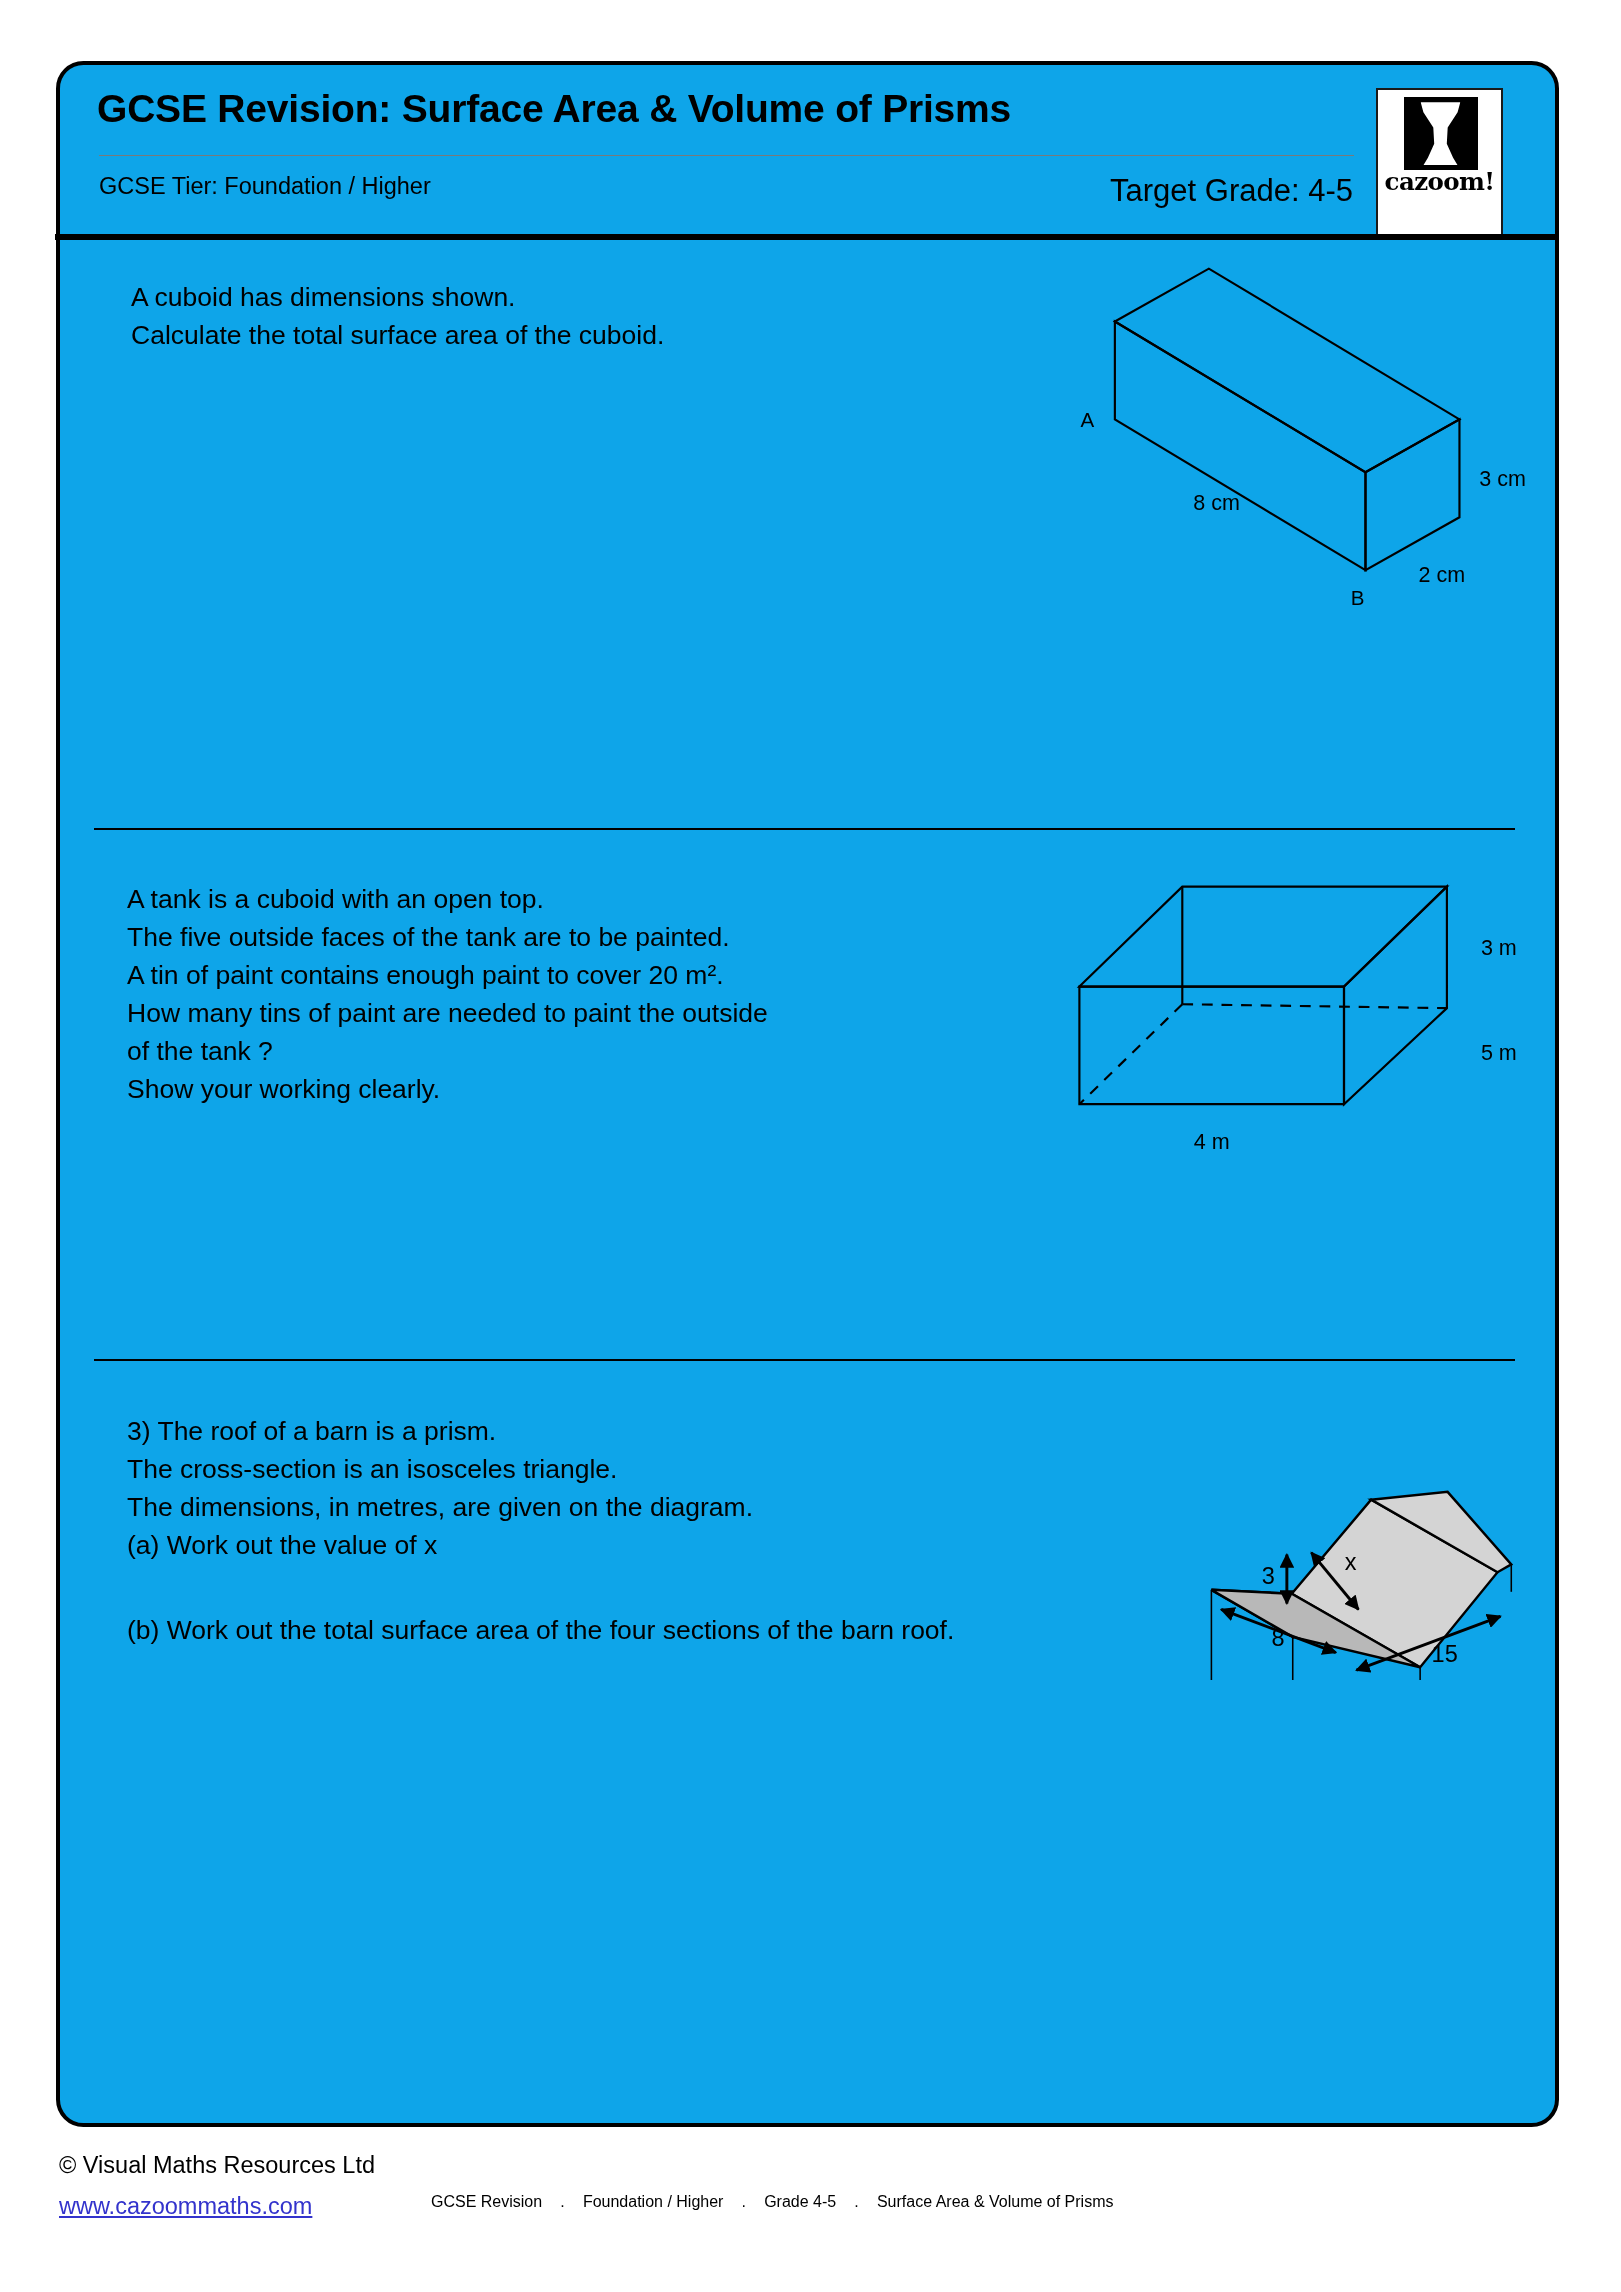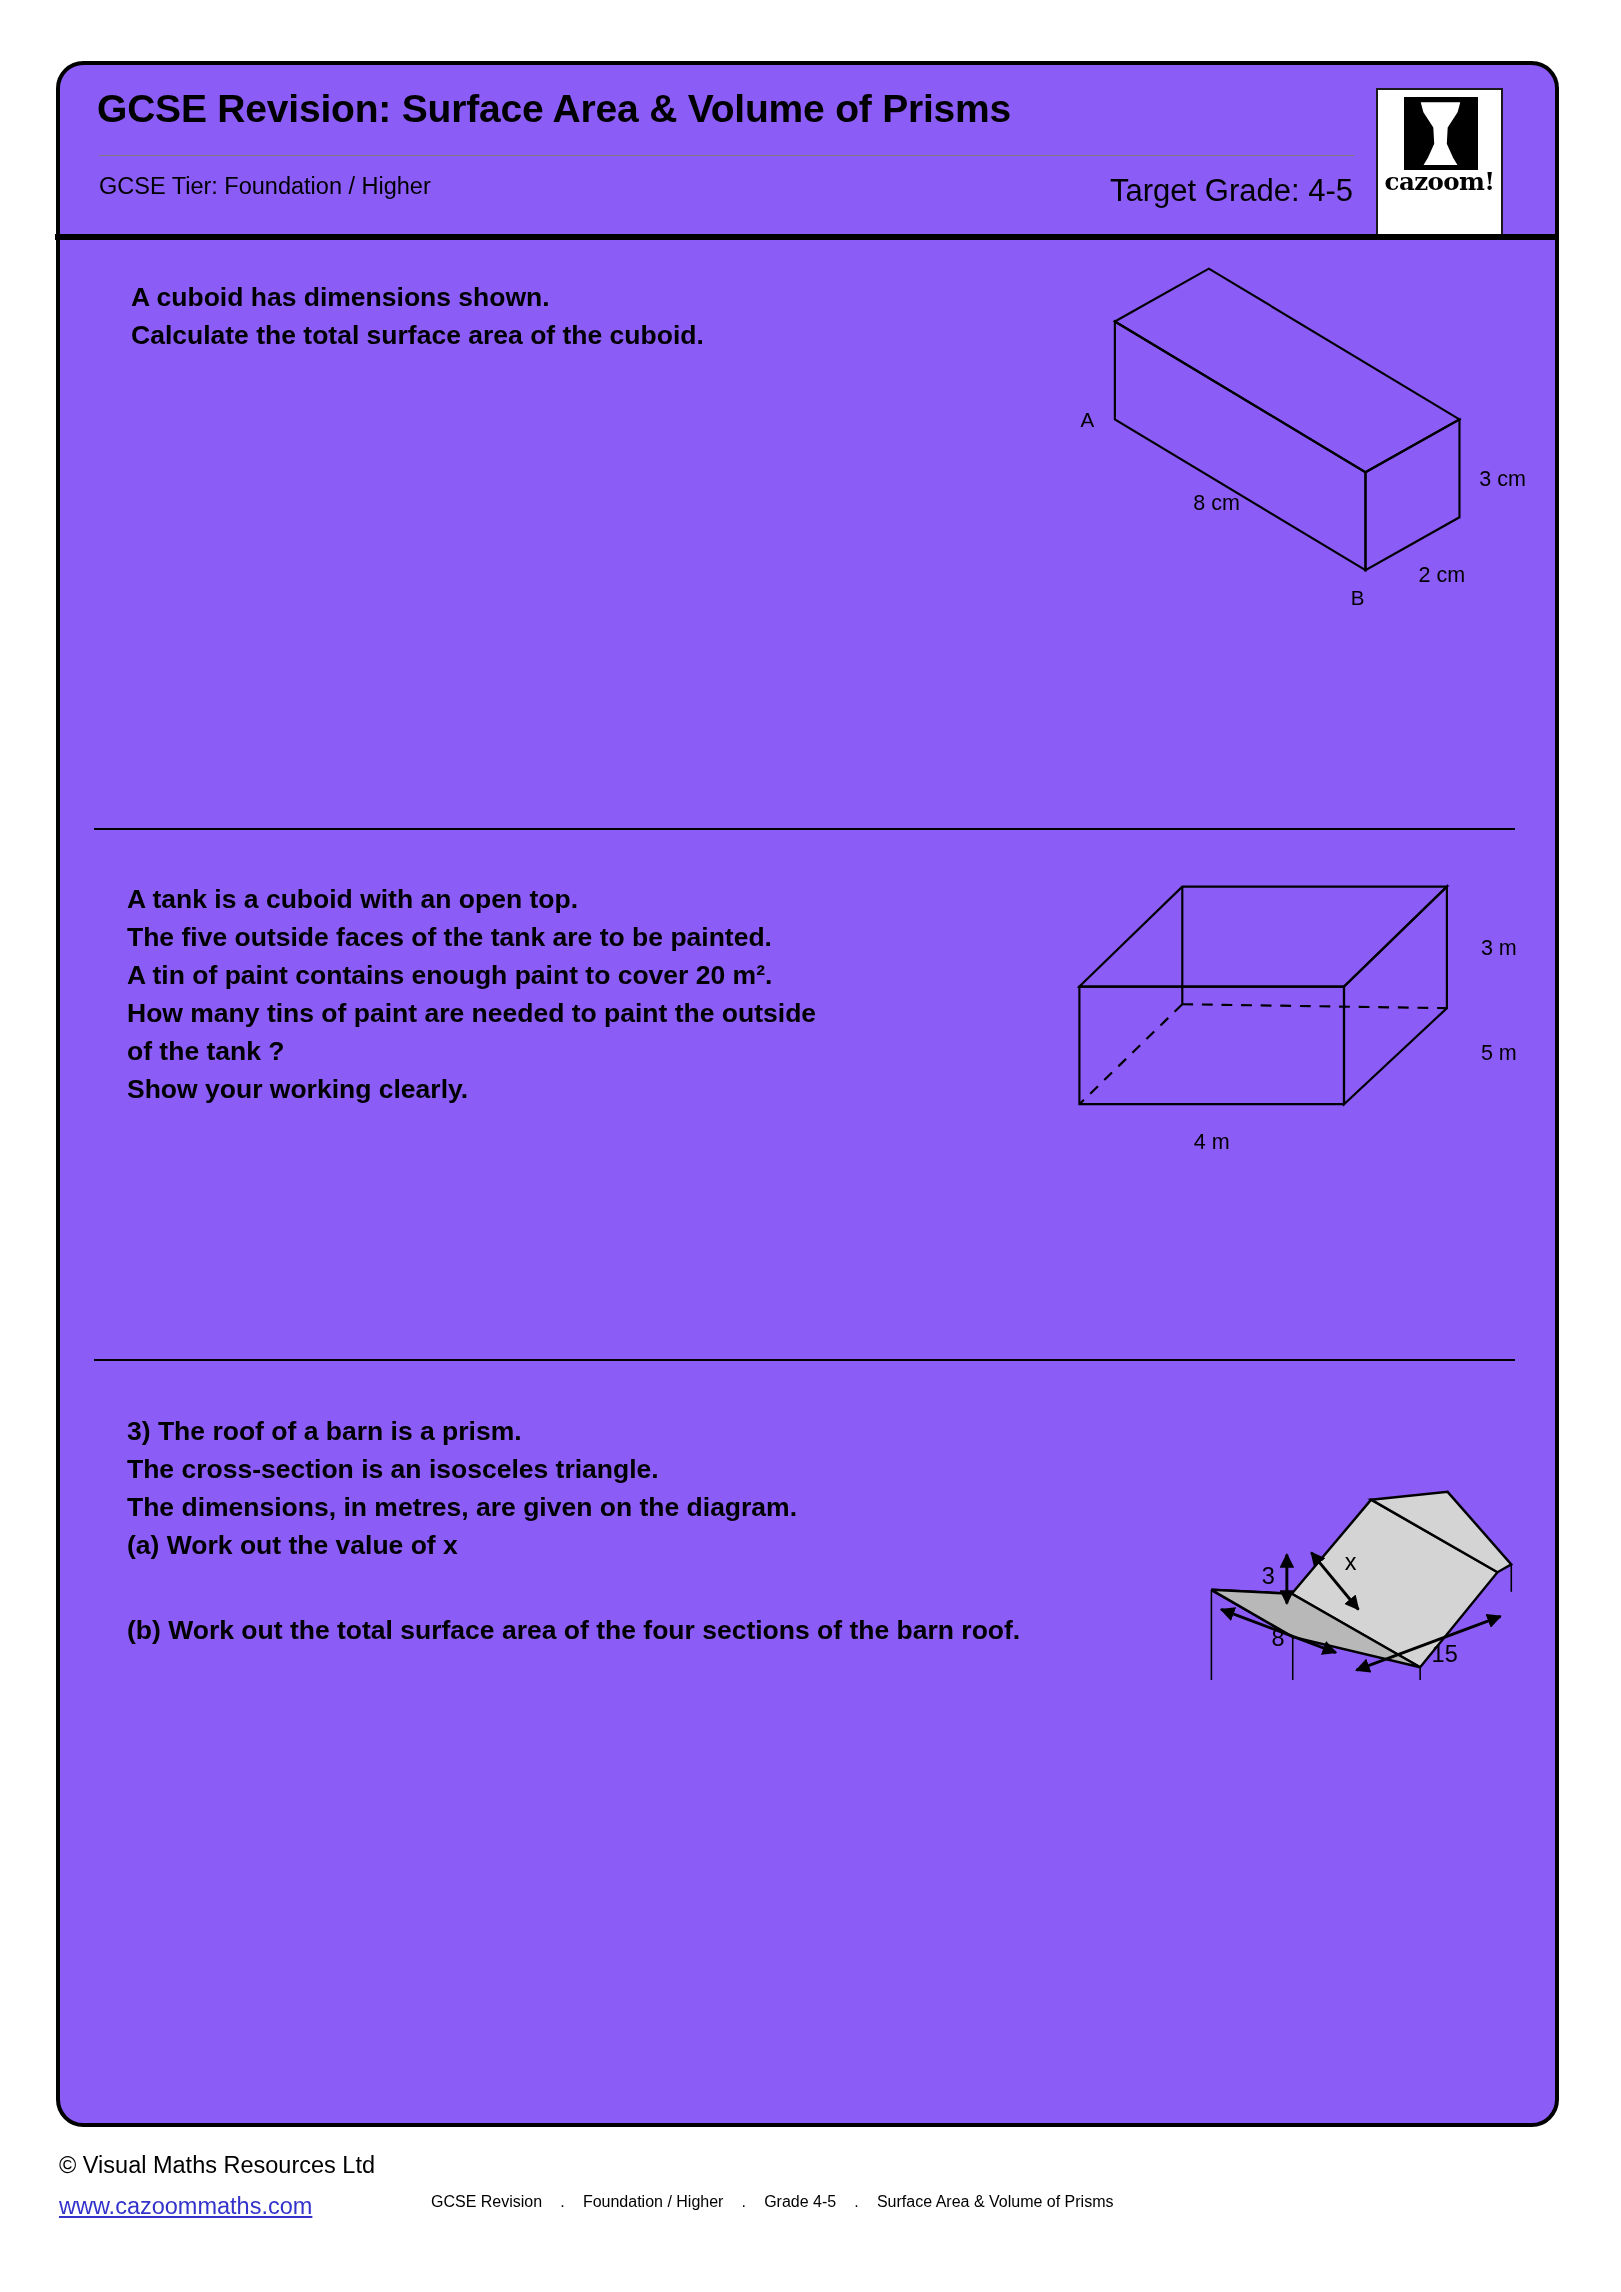--- a/index.html
+++ b/index.html
@@ -20,21 +20,21 @@
   
   #worksheet-frame {
     position: absolute;
     left: 56px;
     top: 61px;
     width: 1503px;
     height: 2066px;
     border: 4.9px solid #000000;
     border-radius: 27.4px;
     box-sizing: border-box;
-    background: #8b5cf6;
+    background: #0ea5e9;
   }
 
   
   #header {
     position: absolute;
     left: 0;
     top: 0;
     width: 100%;
     height: 169px;
   }
@@ -125,21 +125,21 @@
   }
 
   
   .question-block {
     position: absolute;
     left: 0;
     width: 100%;
   }
   .q-text {
     position: absolute;
-    font-weight: bold;
+    font-weight: normal;
     font-size: 26.5px;
     line-height: 38px;
     white-space: pre-line;
   }
 
   .section-rule {
     position: absolute;
     left: 34px;
     width: 1421px;
     height: 2px;

